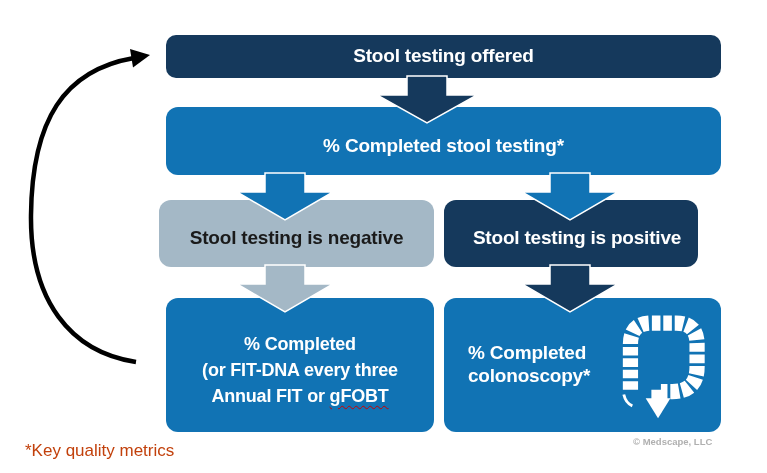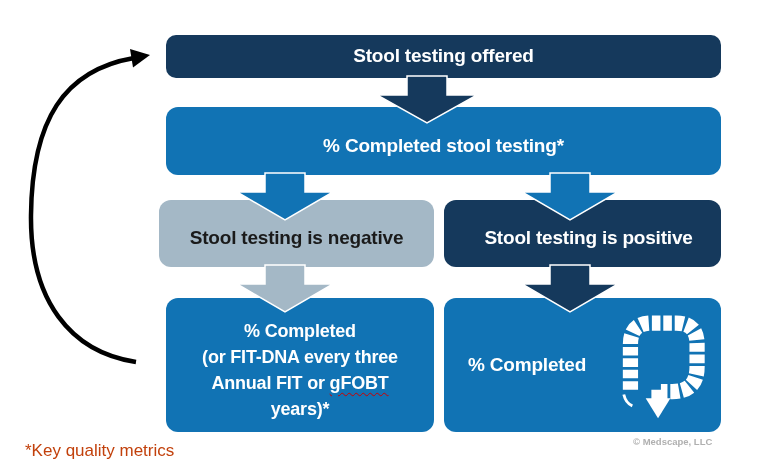--- a/index.html
+++ b/index.html
@@ -11,21 +11,21 @@
     position:absolute;display:flex;align-items:center;justify-content:center;
     border-radius:10px;font-weight:bold;font-size:19px;color:#fff;
     text-align:center;letter-spacing:-0.2px;line-height:1.2;margin-left:16px;
   }
   .box-navy{background:var(--navy,#15395c);}
   .box-blue{background:var(--blue,#1173b4);}
   .box-gray{background:var(--gray,#a4b8c6);color:#1a1a1a;}
   #box-offered{left:150px;top:35px;width:555px;height:43px;}
   #box-completed-stool{left:150px;top:107px;width:555px;height:68px;padding-top:10px;box-sizing:border-box;border-radius:12px;}
   #box-negative{left:143px;top:200px;width:275px;height:67px;padding-top:10px;box-sizing:border-box;border-radius:12px;}
-  #box-positive{left:428px;top:200px;width:277px;height:67px;padding-top:10px;box-sizing:border-box;border-radius:12px;padding-left:12px;}
+  #box-positive{left:428px;top:200px;width:254px;height:67px;padding-top:10px;box-sizing:border-box;border-radius:12px;padding-left:12px;}
   #box-fit{left:150px;top:298px;width:268px;height:134px;flex-direction:column;justify-content:center;
     font-size:18px;line-height:26px;padding-top:10px;box-sizing:border-box;border-radius:12px;}
   #box-colonoscopy{left:428px;top:298px;width:277px;height:134px;justify-content:flex-start;
     padding-left:24px;box-sizing:border-box;text-align:left;border-radius:12px;}
   .squiggle{
     text-decoration-line:underline;text-decoration-style:wavy;
     text-decoration-color:var(--spellcheck,#c00);text-decoration-thickness:1px;
     text-underline-offset:3px;
   }
   .overlay{position:absolute;left:0;top:0;width:767px;height:473px;pointer-events:none;}
@@ -58,26 +58,26 @@
   </div>
 
   <div class="box box-navy" id="box-positive">
     <span>Stool testing is positive</span>
   </div>
 
   <div class="box box-blue" id="box-fit">
     <span>% Completed</span>
     <span>(or FIT-DNA every three</span>
     <span><span>Annual FIT or </span><span class="squiggle">gFOBT</span></span>
-    <span>years)*</span>
   </div>
 
   <div class="box box-blue" id="box-colonoscopy">
     <span>
       <span>% Completed</span><br>
+      <span>colonoscopy*</span>
     </span>
 
     <svg class="colon-svg" width="100" height="118" viewBox="0 0 100 124" aria-hidden="true">
       <path d="M 20 88 V 40 Q 20 18 42 18 H 68 Q 90 18 90 40 V 64 Q 90 90 64 90 H 52" fill="none" stroke="#fff" stroke-width="16" stroke-dasharray="9 3"></path>
       <rect x="42" y="88" width="15" height="10" fill="#fff"></rect>
       <polygon points="49,118 36,97 62,97" fill="#fff"></polygon>
       <path d="M 13 93 q 2 9 9 12" fill="none" stroke="#fff" stroke-width="3"></path>
     </svg>
   </div>
 

